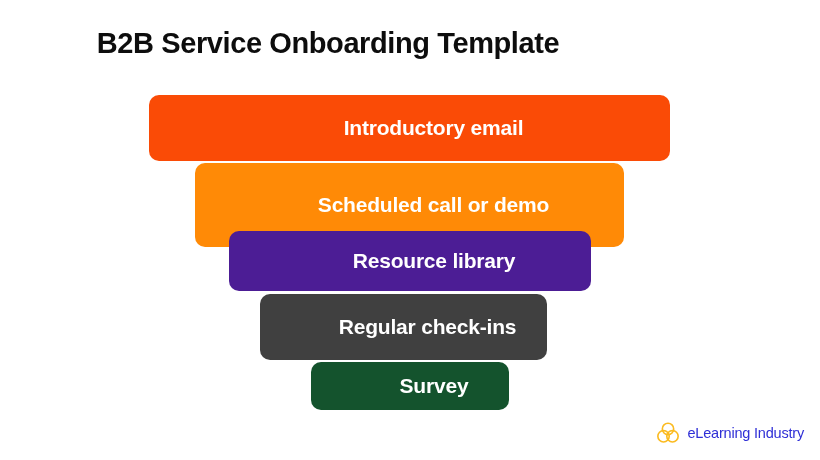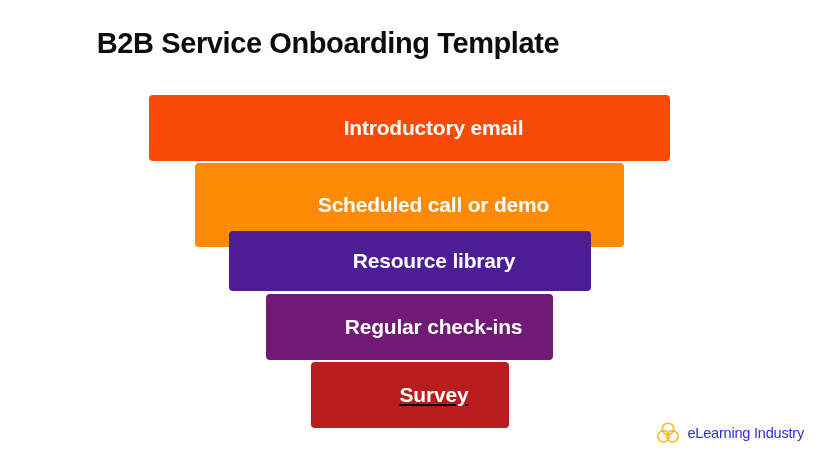--- a/index.html
+++ b/index.html
@@ -39,21 +39,21 @@
   .funnel {
     position: absolute;
     top: 0;
     left: 0;
     width: 820px;
     height: 460px;
   }
 
   .funnel-bar {
     position: absolute;
-    border-radius: 4px;
+    border-radius: 10px;
     display: flex;
     align-items: center;
     justify-content: center;
     box-sizing: border-box;
     padding-left: 48px;
   }
 
   .funnel-bar-label {
     color: #ffffff;
     font-size: 21px;
@@ -100,25 +100,25 @@
     </div>
 
     <div class="funnel-bar" style="left: 195px; top: 163px; width: 429px; height: 84px; background: rgb(255, 138, 6);">
       <span class="funnel-bar-label">Scheduled call or demo</span>
     </div>
 
     <div class="funnel-bar" style="left: 229px; top: 231px; width: 362px; height: 60px; background: #4c1d95;">
       <span class="funnel-bar-label">Resource library</span>
     </div>
 
-    <div class="funnel-bar" style="left: 266px; top: 294px; width: 287px; height: 66px; background: #701a75;">
+    <div class="funnel-bar" style="left: 260px; top: 294px; width: 287px; height: 66px; background: #404040;">
       <span class="funnel-bar-label">Regular check-ins</span>
     </div>
 
-    <div class="funnel-bar" style="left: 311px; top: 362px; width: 198px; height: 66px; background: #b91c1c; text-decoration: underline;">
+    <div class="funnel-bar" style="left: 311px; top: 362px; width: 198px; height: 48px; background: #14532d;">
       <span class="funnel-bar-label">Survey</span>
     </div>
 
   </div>
 
   <div class="logo">
     <svg class="logo-mark" viewBox="0 0 32 32">
       <g fill="none" stroke="#FBBB21" stroke-width="2">
         <circle cx="16" cy="11" r="7"></circle>
         <circle cx="10.5" cy="20" r="7"></circle>

